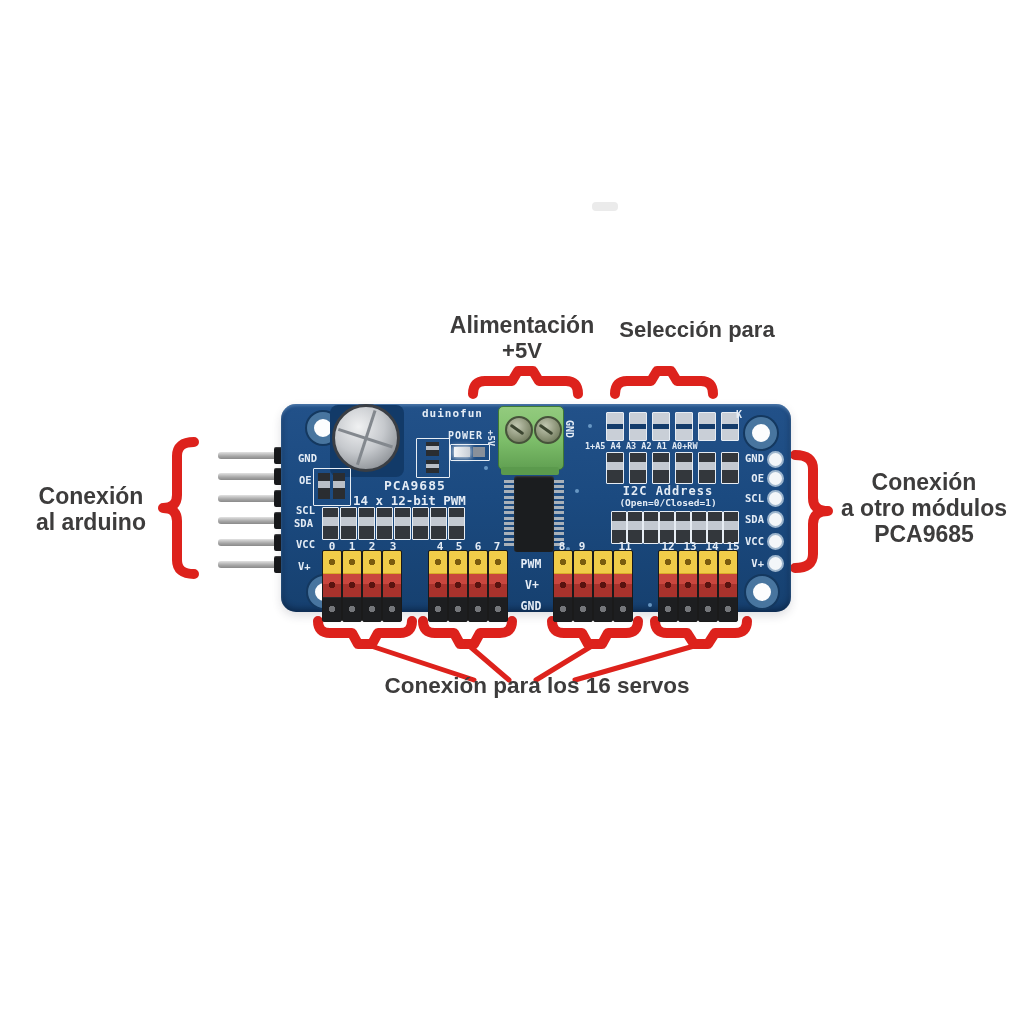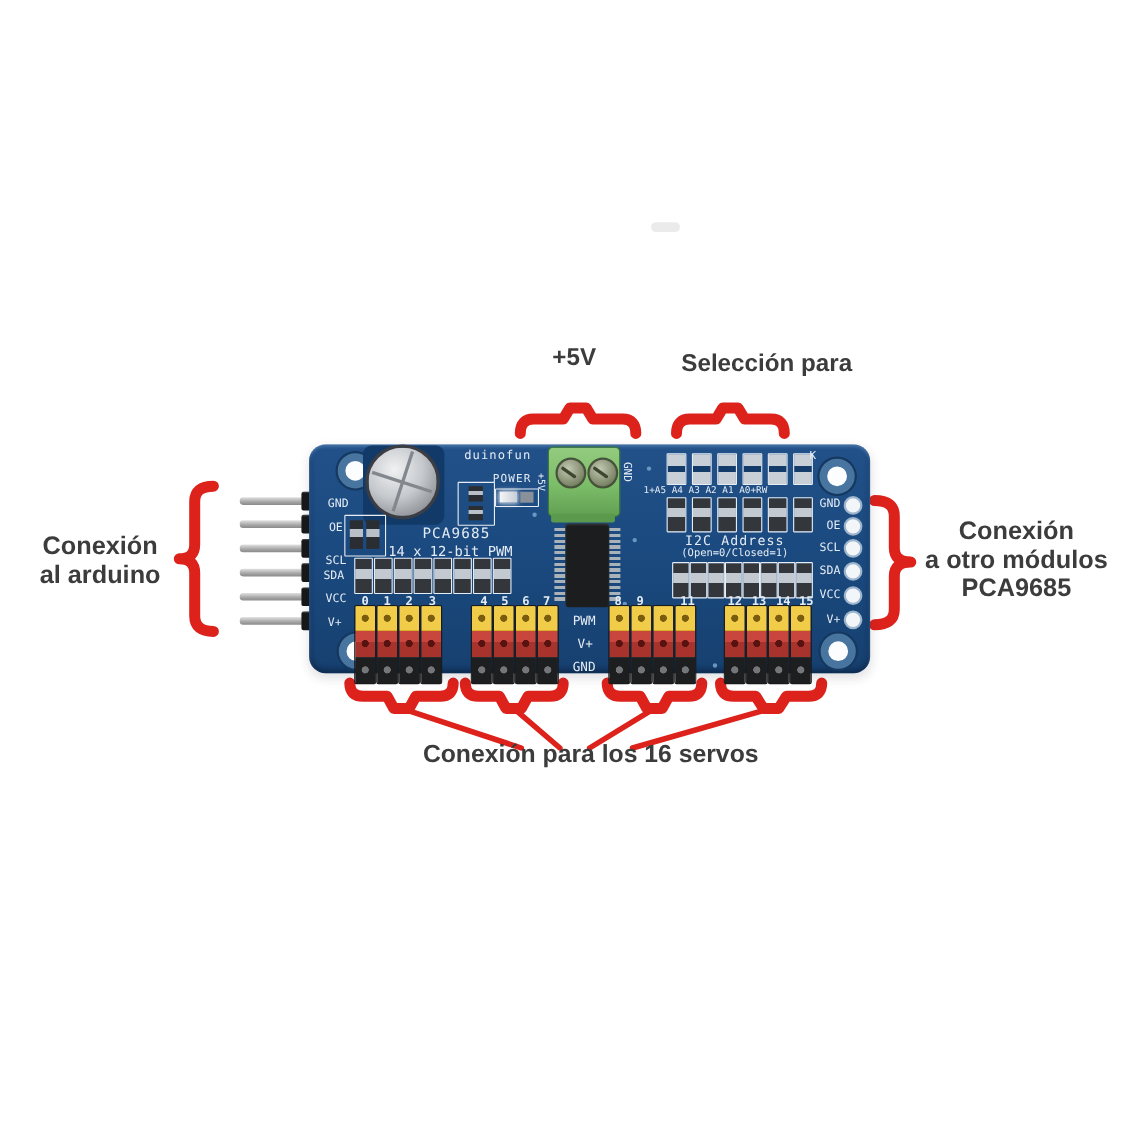--- a/index.html
+++ b/index.html
@@ -17,21 +17,21 @@
   
   .board{position:absolute;left:281px;top:404px;width:510px;height:208px;border-radius:15px;
          background:linear-gradient(180deg,#225189 0%,#1b4a80 45%,#16406f 100%);
          box-shadow:inset 0 2px 3px rgba(140,185,230,.4), inset 0 -3px 6px rgba(0,10,30,.45),
                     0 4px 10px rgba(40,40,60,.15);}
   .hole{position:absolute;width:18px;height:18px;border-radius:50%;background:#fcfdfe;
         border:7px solid #48759f;box-shadow:0 0 0 2px #14385f;}
   .via{position:absolute;width:4px;height:4px;border-radius:50%;background:#76a5cf;opacity:.85;}
 
   .silk{position:absolute;color:#e4ecf5;font-family:"DejaVu Sans Mono",monospace;
-        font-weight:normal;white-space:nowrap;}
+        font-weight:bold;white-space:nowrap;}
   .vert{writing-mode:vertical-rl;}
 
   
   .cap-pad{position:absolute;left:49px;top:1px;width:74px;height:72px;background:#123a68;border-radius:8px;}
   .cap{position:absolute;left:51px;top:0px;width:62px;height:62px;border-radius:50%;
        background:radial-gradient(circle at 38% 32%,#f0f1f2 0%,#c6c9cd 45%,#979ba0 75%,#63676c 100%);
        border:3px solid #3a3e44;}
   .cap::before,.cap::after{content:"";position:absolute;background:#83888e;}
   .cap::before{left:50%;top:4%;width:2.5px;height:92%;transform:translateX(-50%) rotate(18deg);}
   .cap::after{top:50%;left:4%;height:2.5px;width:92%;transform:translateY(-50%) rotate(18deg);}
@@ -110,20 +110,21 @@
     </g>
     <g fill="none" stroke-linecap="round" stroke-width="5" stroke="#dd221c">
       <path d="M365,644 L474,680"></path>
       <path d="M467,644 L509,680"></path>
       <path d="M595,644 L536,680"></path>
       <path d="M701,644 L575,680"></path>
     </g>
   </svg>
 
   <div class="ann" style="left:437px;top:313px;width:170px;font-size:23px;">
+    <span class="l1">Alimentación</span>
     <span class="l2" style="font-size:22px;">+5V</span>
   </div>
 
   <div class="ann" style="left:604px;top:318px;width:186px;font-size:22px;">
     <span class="l1">Selección para</span>
   </div>
 
   <div class="ann" style="left:16px;top:484px;width:150px;font-size:23px;">
     <span class="l1">Conexión</span>
     <span class="l2">al arduino</span>

